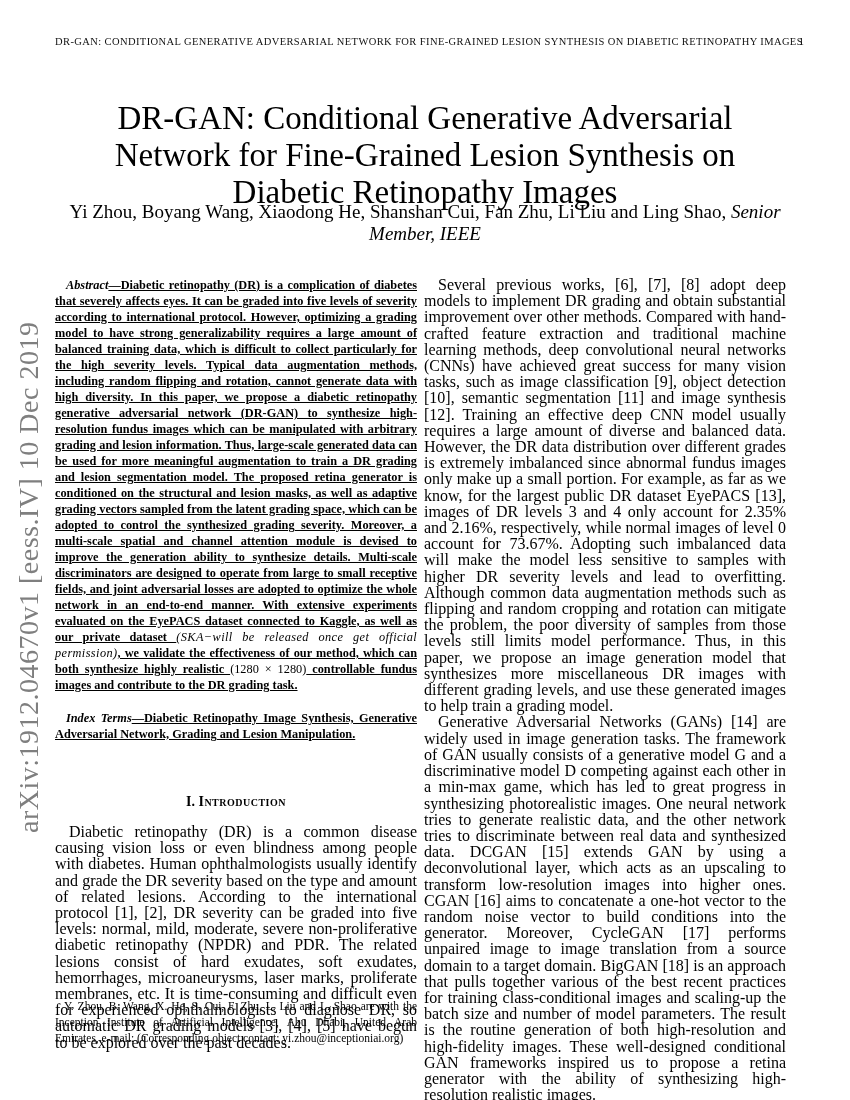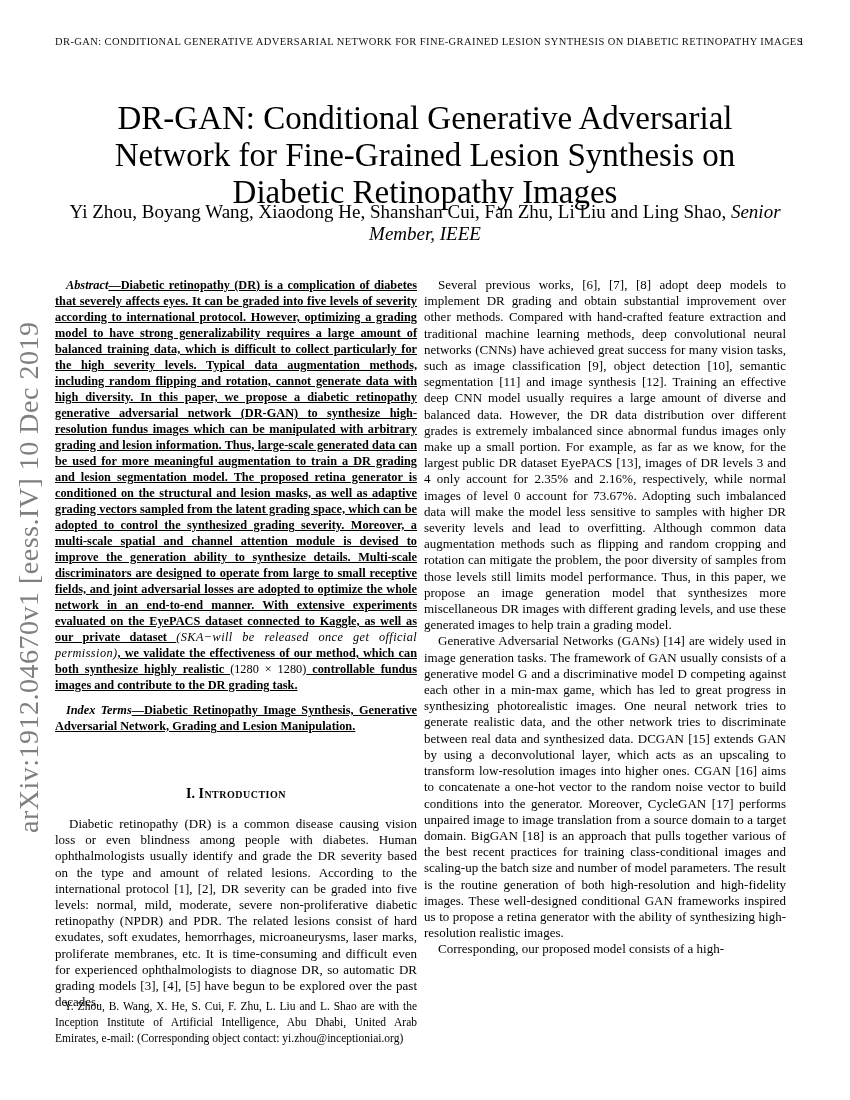--- a/index.html
+++ b/index.html
@@ -81,21 +81,21 @@
   .col-left  { left: 55px; }
   .col-right { left: 424px; }
 
   .abstract-block, .index-terms-block {
     font-size: 12.3px;
     line-height: 16px;
     font-weight: bold;
     margin: 0;
     text-indent: 11px;
   }
-  .index-terms-block { margin-top: 9px; }
+  .index-terms-block { margin-top: 17px; }
 
   .seg-regular     { font-weight: normal; font-style: normal; }
   .seg-bold        { font-weight: bold; text-decoration: underline; }
   .seg-bold-italic { font-weight: bold; font-style: italic; }
   .seg-italic      { font-weight: normal; font-style: italic; }
   .seg-math-italic { font-weight: normal; font-style: italic; letter-spacing: 0.4px; }
   .seg-math-roman  { font-weight: normal; font-style: normal; }
 
   .section-heading {
     margin-top: 52px;
@@ -104,21 +104,21 @@
     font-size: 14px;
     font-weight: 700;
   }
   .section-heading .sc {
     font-variant: small-caps;
     letter-spacing: 0.5px;
   }
 
   .body-par {
     margin: 0;
-    font-size: 13px;
+    font-size: 16px;
     line-height: 16.2px;
     text-indent: 14px;
   }
 
   .author-footnote {
     position: absolute;
     left: 55px;
     top: 999px;
     width: 362px;
     font-size: 11.5px;

